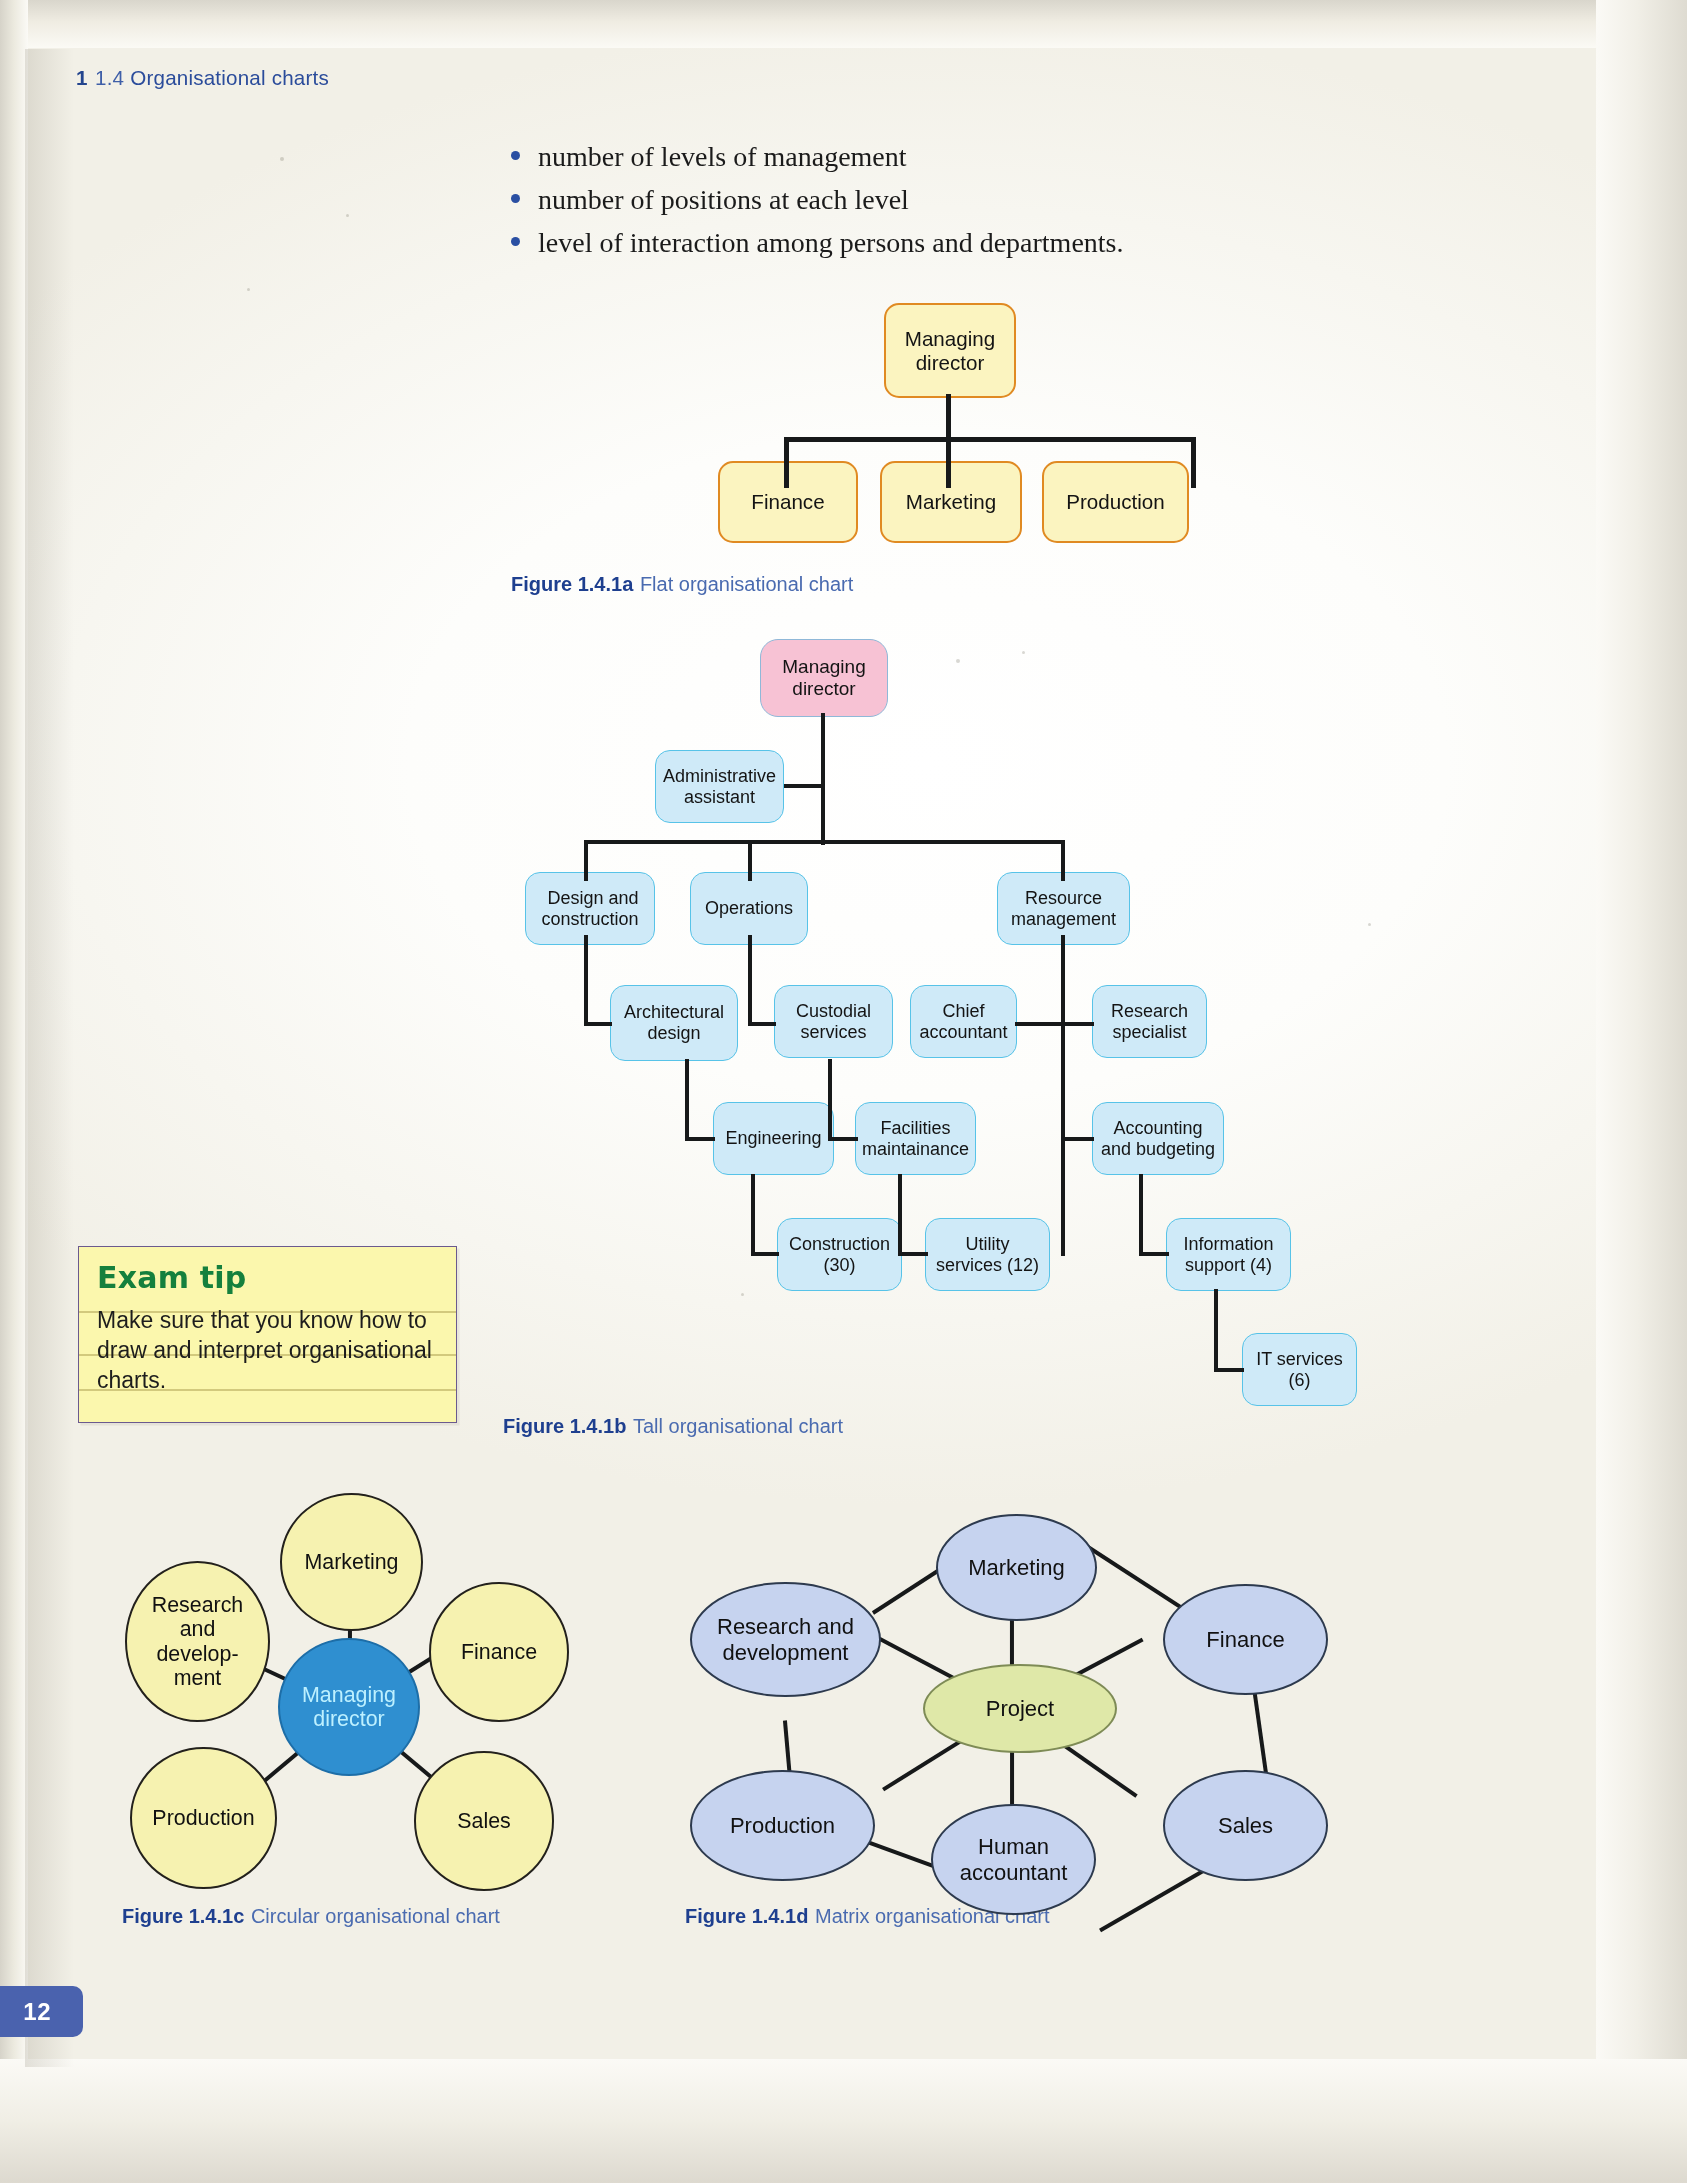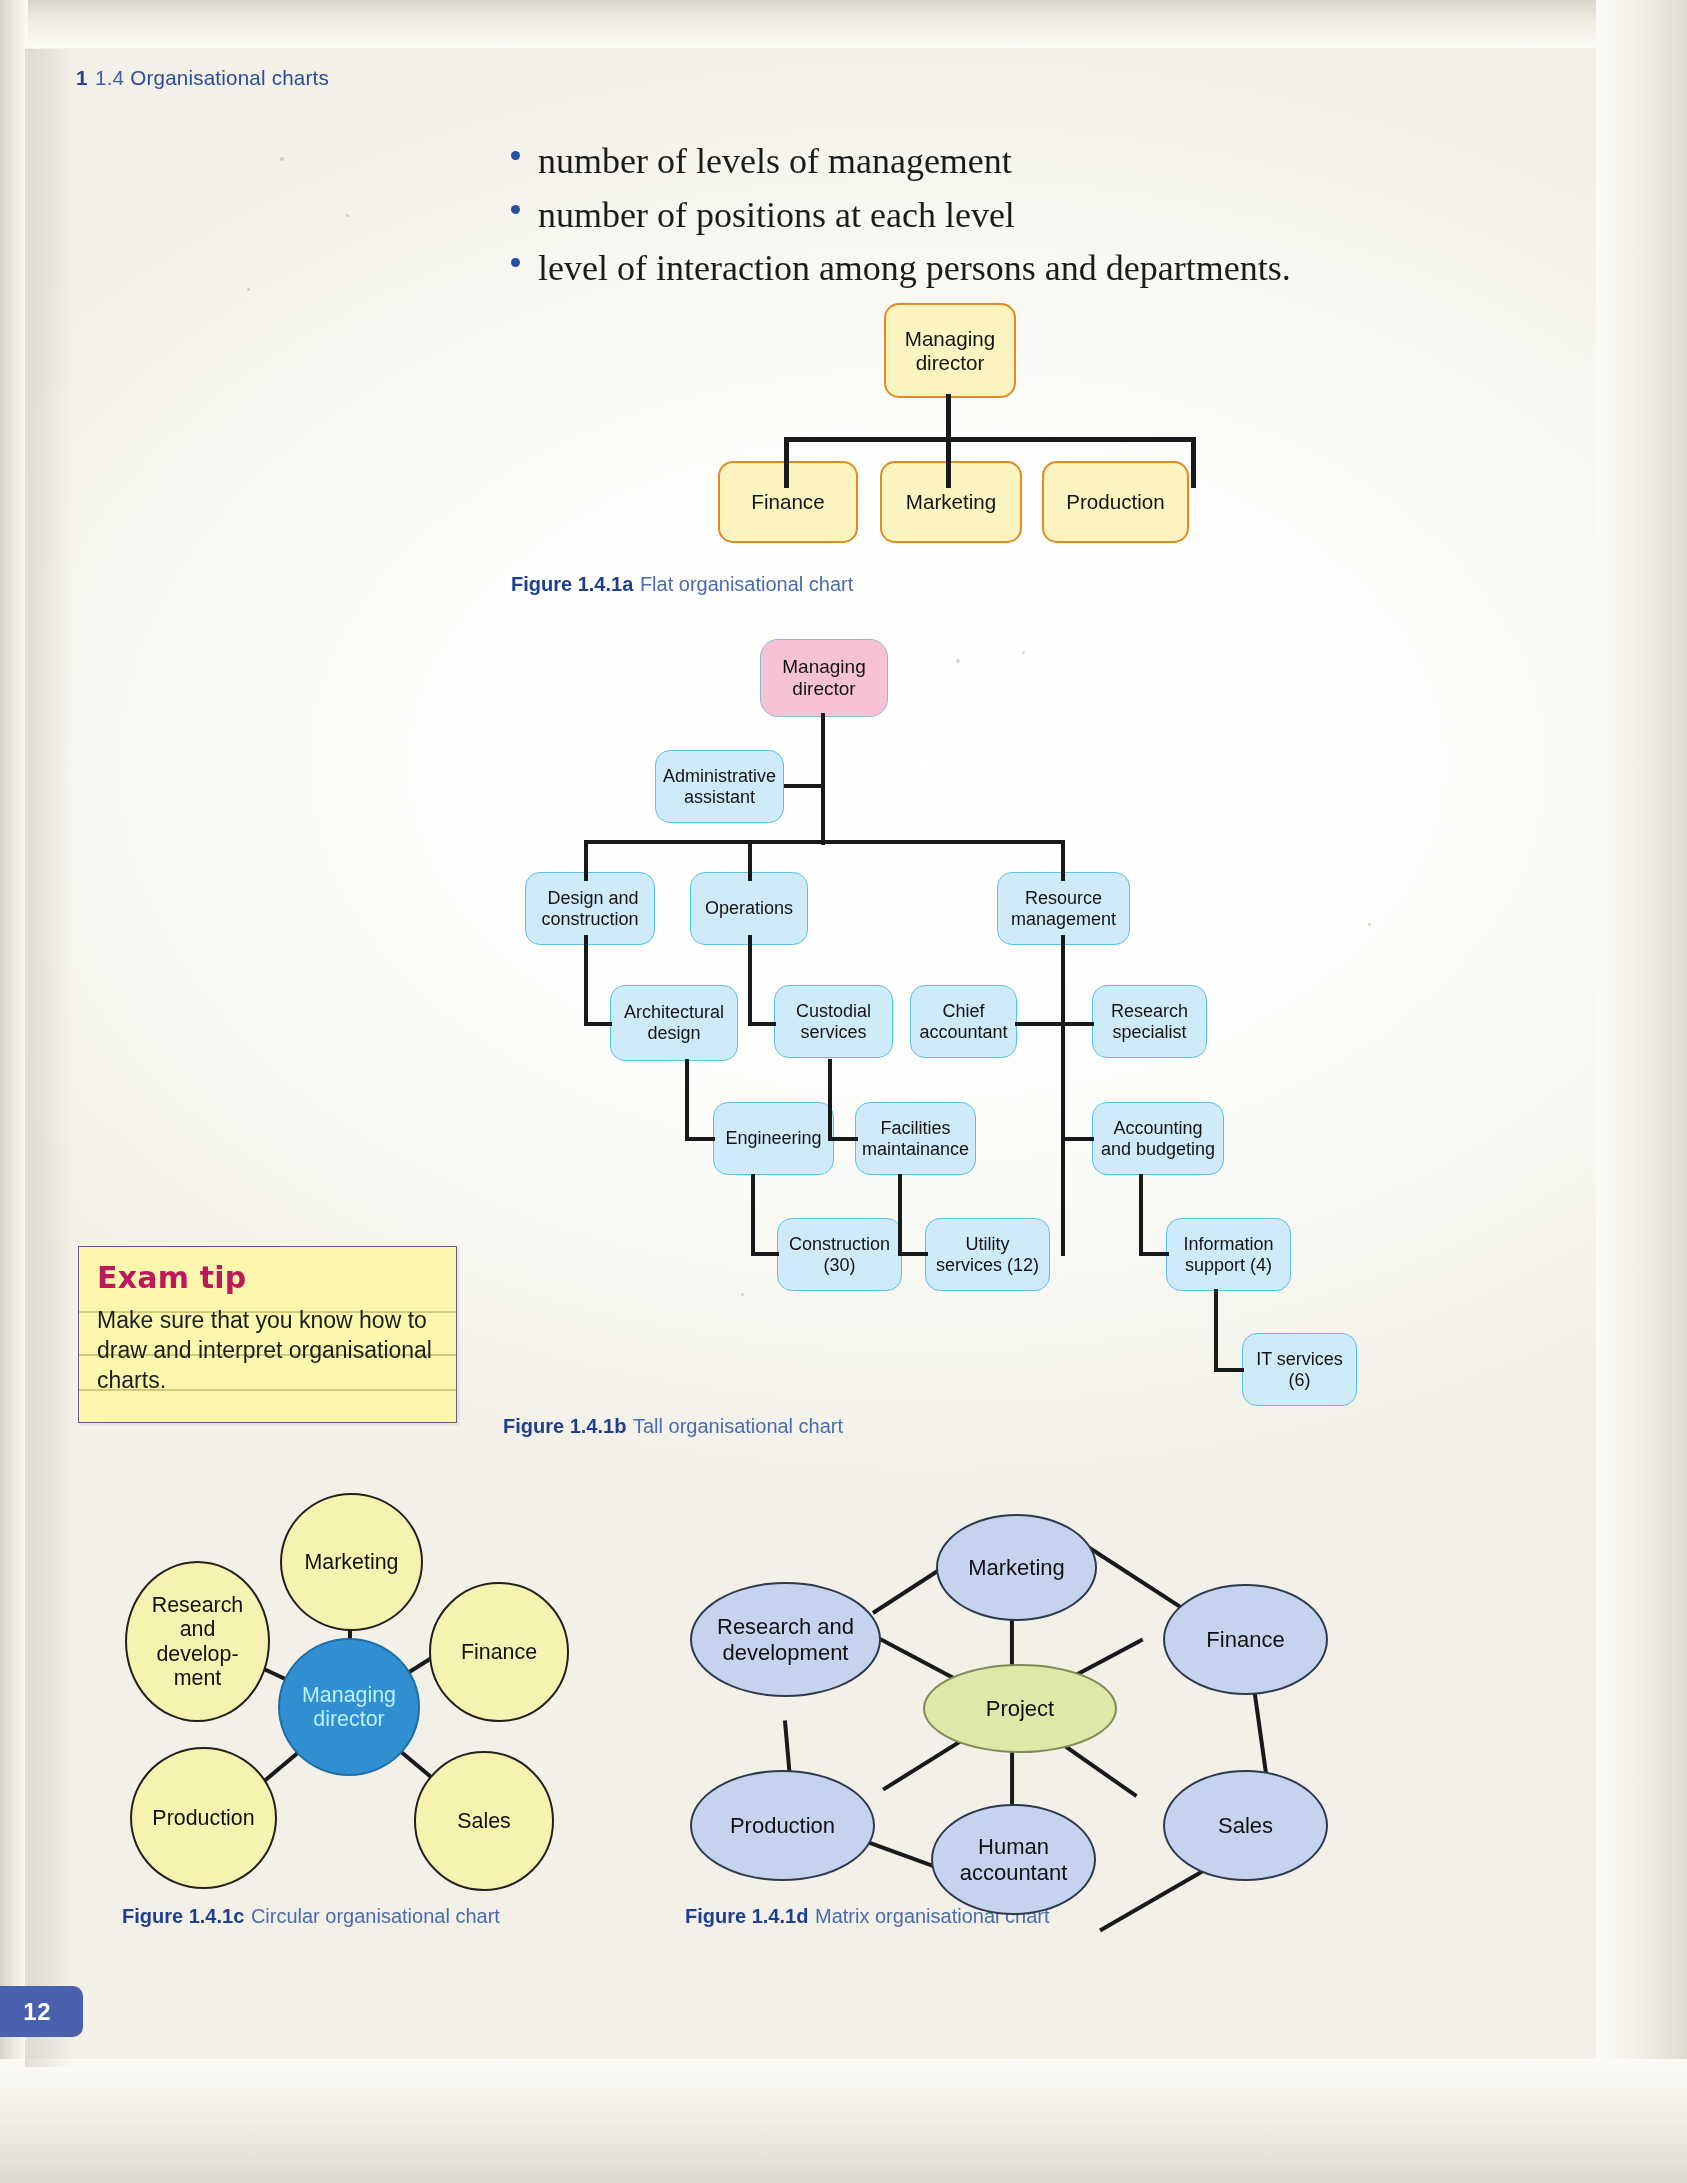--- a/index.html
+++ b/index.html
@@ -26,21 +26,21 @@
   .spine-shadow{position:absolute;left:25px;top:49px;width:49px;height:2018px;
     background:linear-gradient(90deg,rgba(160,155,140,.28),rgba(255,255,255,0));}
 
   
   .runhead{position:absolute;left:76px;top:66px;font-size:20.6px;color:#2b4c9b;letter-spacing:0.2px;}
   .runhead b{font-weight:bold;color:#24458e;margin-right:7.4px;}
   .runhead .num{color:#3f5fa8;}
 
   
   .bullets{position:absolute;left:511px;top:138px;width:824px;
-    font-family:"Liberation Serif",serif;font-size:36px;color:#1b1b1b;line-height:1.33;}
+    font-family:"Liberation Serif",serif;font-size:28px;color:#1b1b1b;line-height:1.33;}
   .bullets .row{display:flex;align-items:flex-start;margin-bottom:5.8px;}
   .bullets .dot{width:9px;height:9px;border-radius:50%;background:#2a4fa2;margin:13px 18px 0 0;flex:0 0 auto;}
 
   
   .cap{position:absolute;font-size:20px;color:#2b4c9b;white-space:nowrap;}
   .cap b{font-weight:bold;color:#1e3f8f;}
   .cap span{color:#4a6bb0;margin-left:6.6px;}
 
   
   .node{position:absolute;box-sizing:border-box;display:flex;align-items:center;
@@ -56,21 +56,21 @@
 
   
   .ln{position:absolute;background:#17191a;z-index:1;}
 
   
   .examtip{position:absolute;left:78px;top:1246px;width:379px;height:177px;
     background:#fbf7ad;border:1.6px solid #6b5a8e;box-sizing:border-box;
     box-shadow:2.5px 2.5px 0 rgba(120,110,90,.10);}
   .examtip .rule{position:absolute;left:0;width:100%;height:1.6px;background:rgba(196,186,110,.75);}
   .examtip h3{position:relative;z-index:2;margin:13px 0 0 18px;font-size:30px;
-    font-weight:bold;color:#be185d;letter-spacing:0.2px;font-family:"DejaVu Sans",sans-serif;}
+    font-weight:bold;color:#15803d;letter-spacing:0.2px;font-family:"DejaVu Sans",sans-serif;}
   .examtip p{position:relative;z-index:2;margin:10px 18px 0 18px;font-size:23px;
     color:#1d1d1d;line-height:1.31;}
 
   
   .ell{position:absolute;box-sizing:border-box;display:flex;align-items:center;
     justify-content:center;text-align:center;border-radius:50%;z-index:3;line-height:1.14;}
   .e-yellow{background:#f6f2b0;border:2.5px solid #23211c;color:#111;font-size:21.4px;}
   .e-center-blue{background:#2f8fd0;border:2.5px solid #1d6ea8;color:#bdf0ff;font-size:21.4px;}
   .e-periwinkle{background:#c6d3ef;border:2.5px solid #2d3a4e;color:#111;font-size:22px;}
   .e-green{background:#dfe8a8;border:2.5px solid #7e8b56;color:#111;font-size:22px;}

